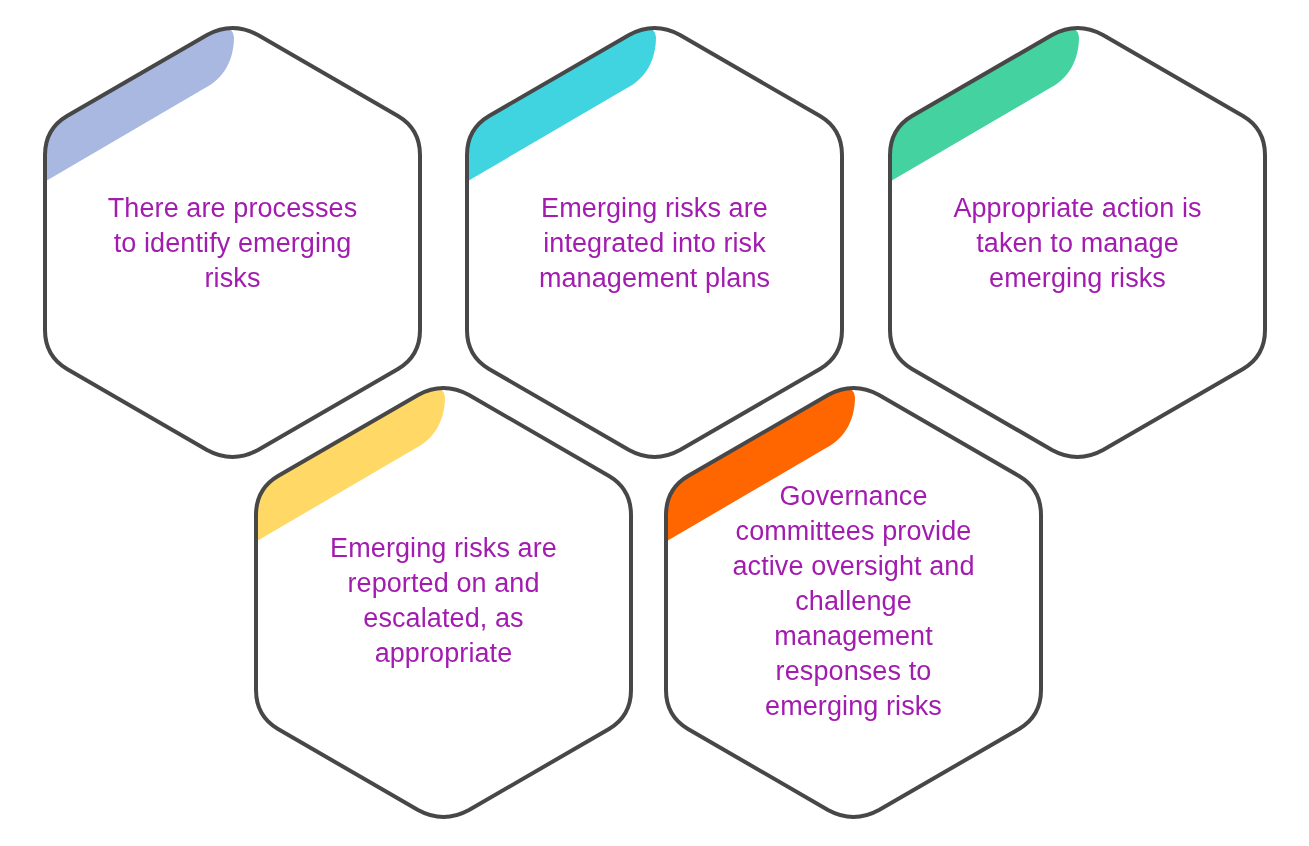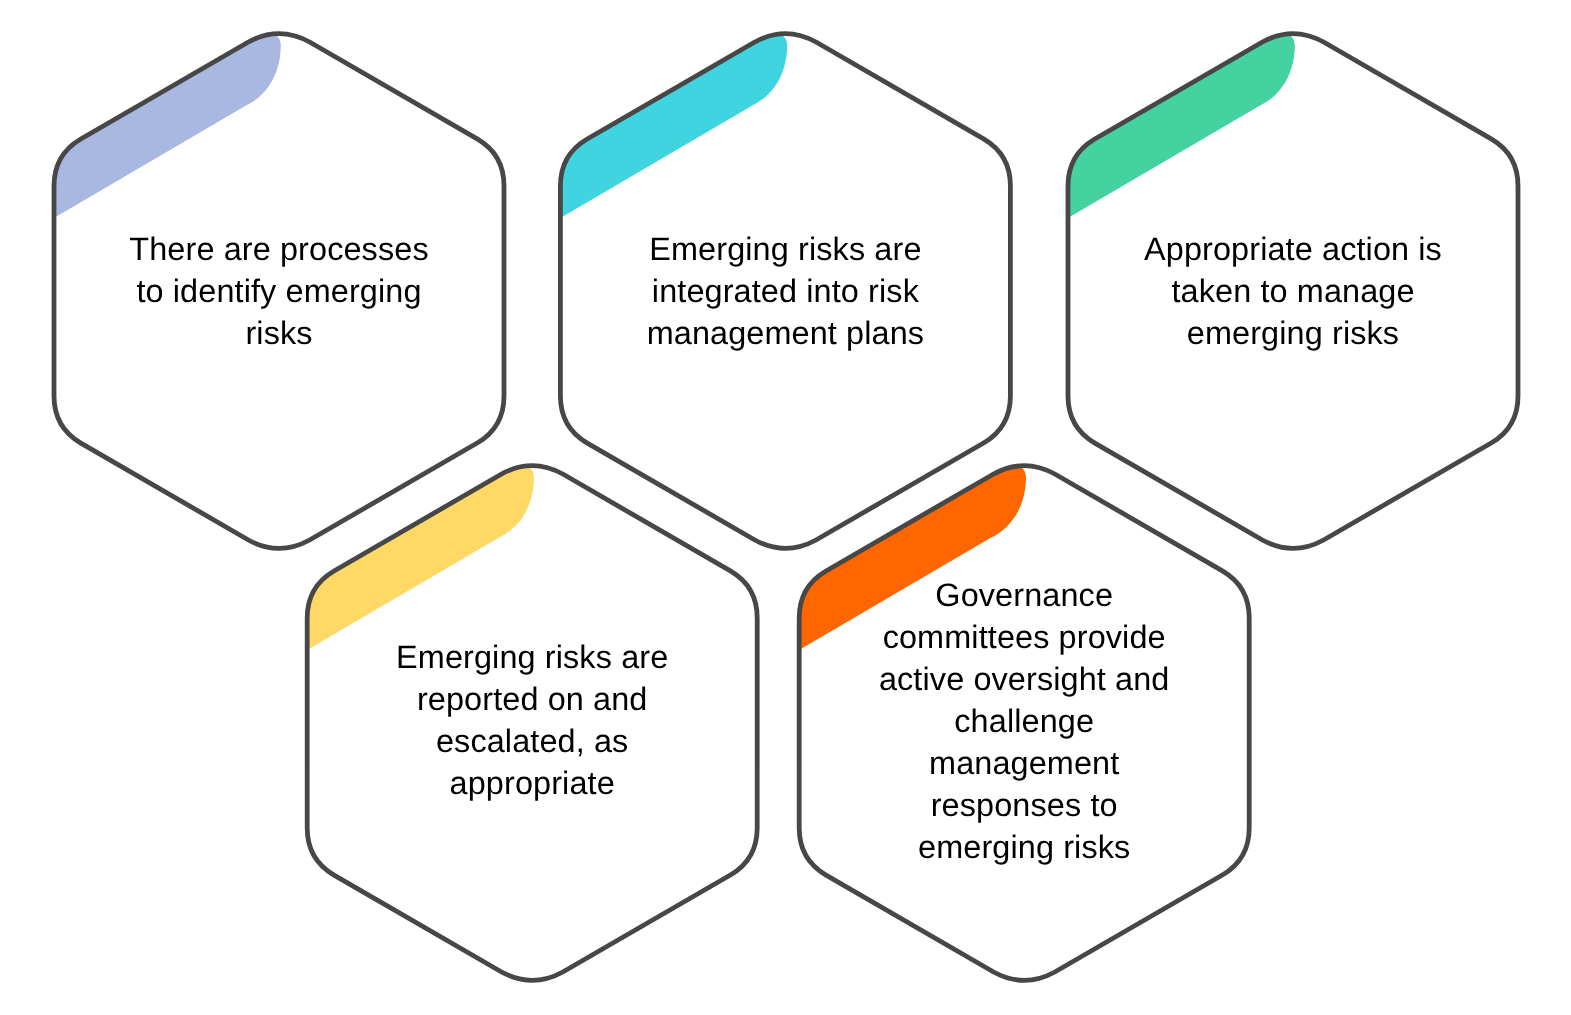--- a/index.html
+++ b/index.html
@@ -1,21 +1,21 @@
 <!DOCTYPE html>
 <html><head>
 <meta charset="utf-8">
 <style>
   html, body { margin: 0; padding: 0; background: #ffffff; }
   body { width: 1309px; height: 846px; position: relative; overflow: hidden;
          font-family: "Liberation Sans", "DejaVu Sans", sans-serif; }
   .hex { position: absolute; width: 379px; height: 427px; }
   .hex svg { position: absolute; left: 0; top: 0; width: 379px; height: 427px; overflow: visible; }
   .hex-text { position: absolute; left: 60px; width: 259px; text-align: center;
-              color: #000000; font-size: 27px; line-height: 35px; font-weight: normal;
+              color: #a21caf; font-size: 27px; line-height: 35px; font-weight: normal;
               letter-spacing: 0.1px; white-space: pre-line; }
 </style>
 </head>
 <body>
 
 <div id="diagram">
   <div class="hex" style="left: 43px; top: 29px;">
     <svg viewBox="0 0 379 427">
         <defs>
           <clipPath id="clip1">

